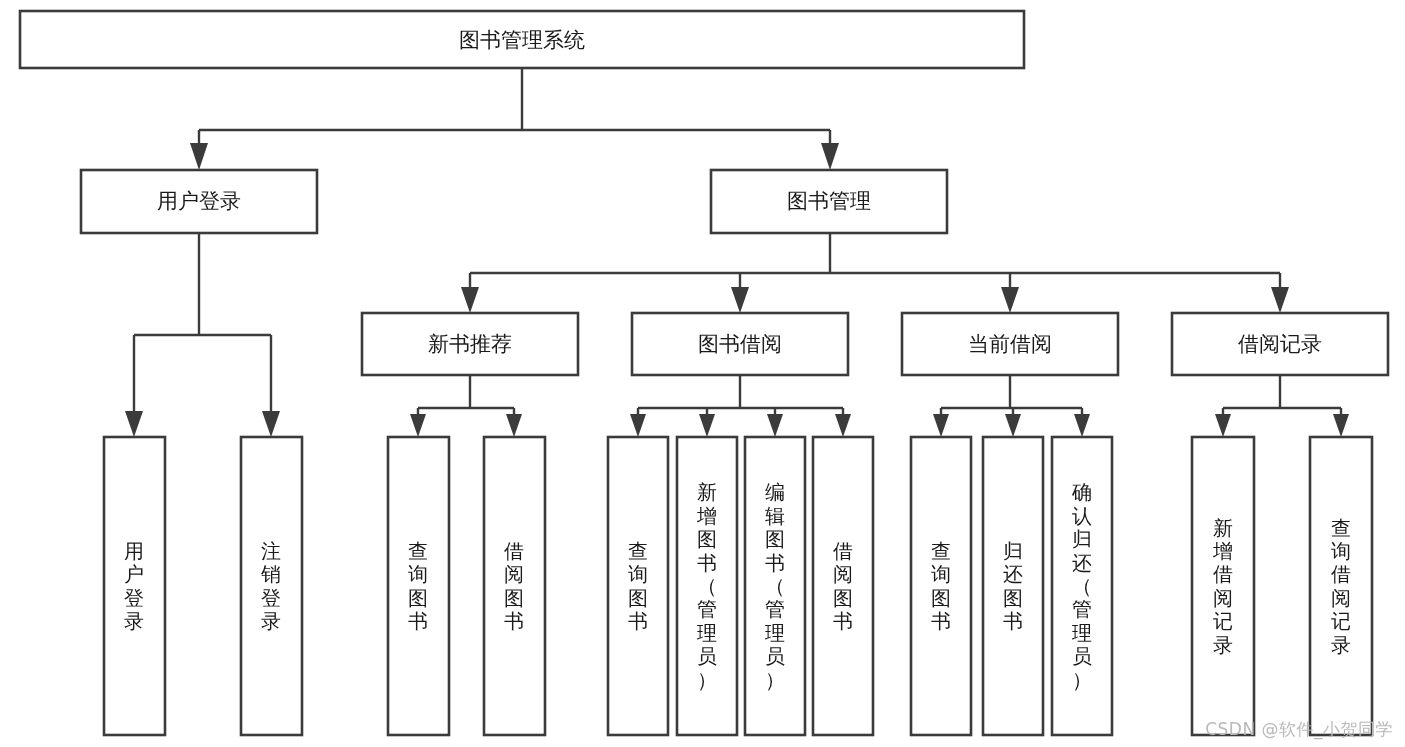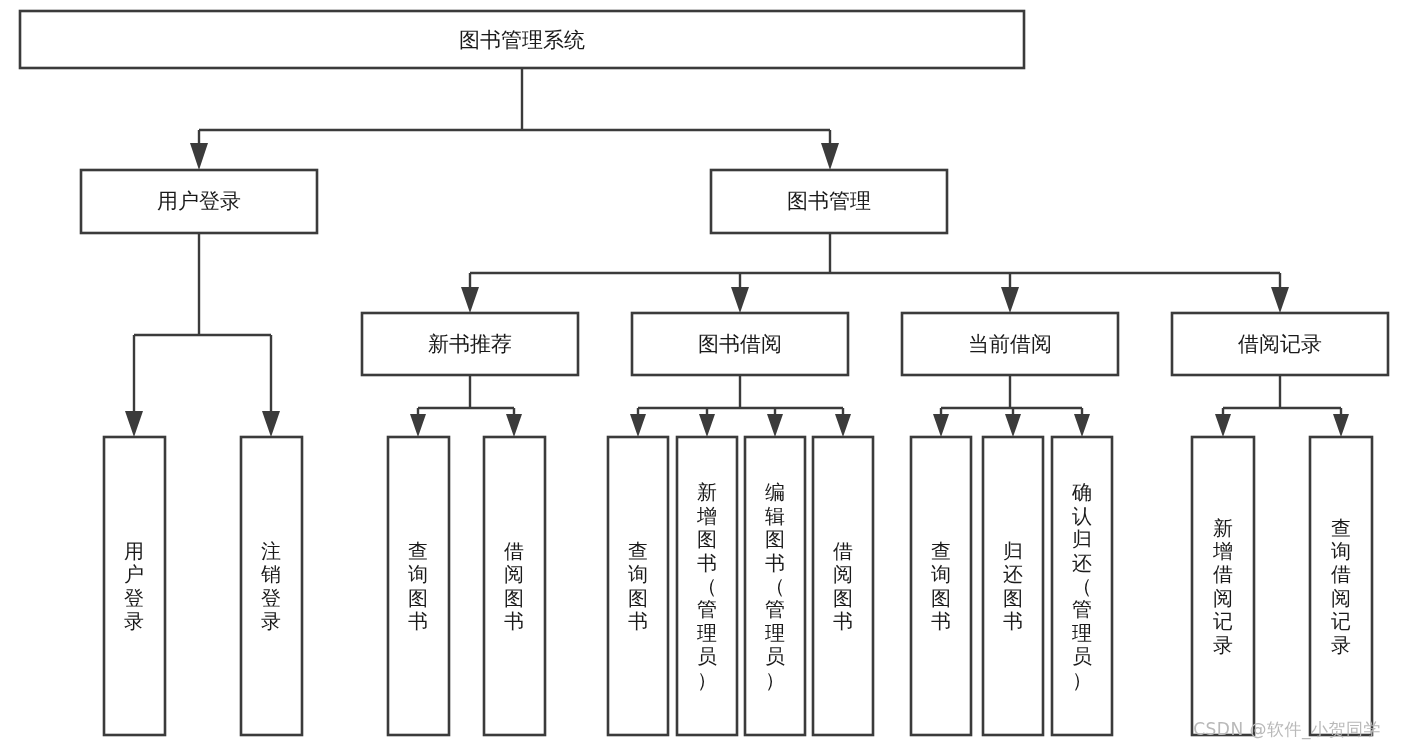--- a/index.html
+++ b/index.html
@@ -50,21 +50,21 @@
     dominant-baseline: middle;
   }
   .node-label-v {
     font-family: "DejaVu Sans", "Liberation Sans", sans-serif;
     font-size: 20px;
     fill: #1a1a1a;
     text-anchor: middle;
   }
   .watermark {
     position: absolute;
-    right: 24px;
+    right: 12px;
     bottom: 6px;
     font-family: "DejaVu Sans", "Liberation Sans", sans-serif;
     font-size: 17px;
     color: #b9b9b9;
     letter-spacing: 0.5px;
     white-space: nowrap;
     user-select: none;
   }
 </style>
 </head>

